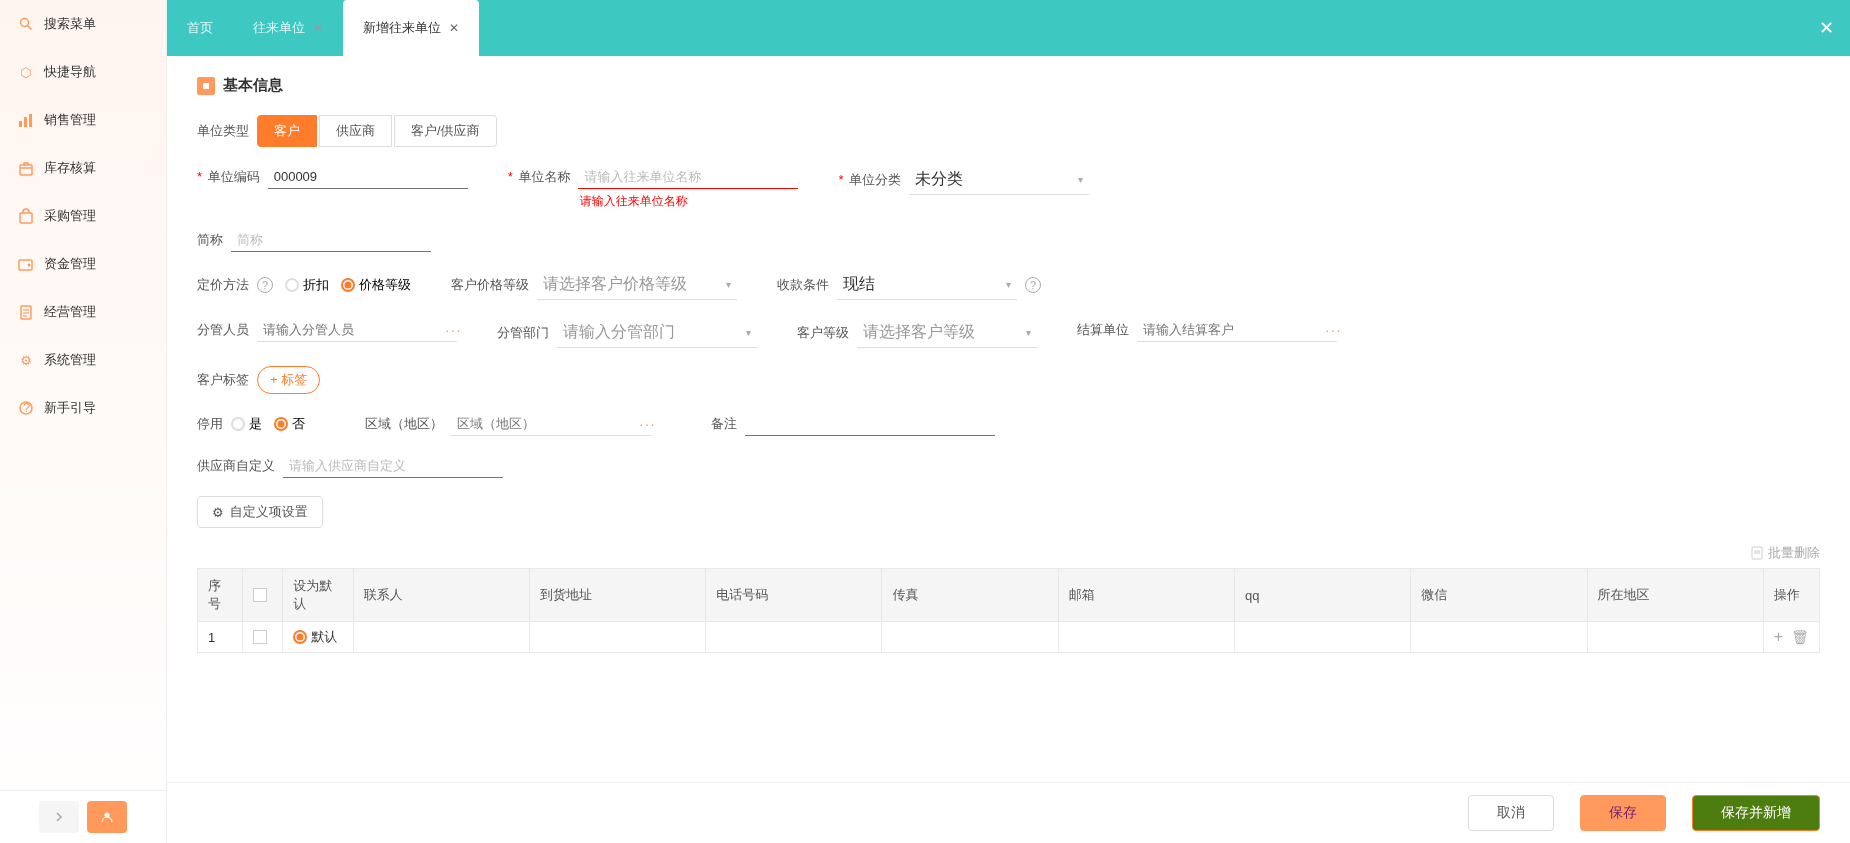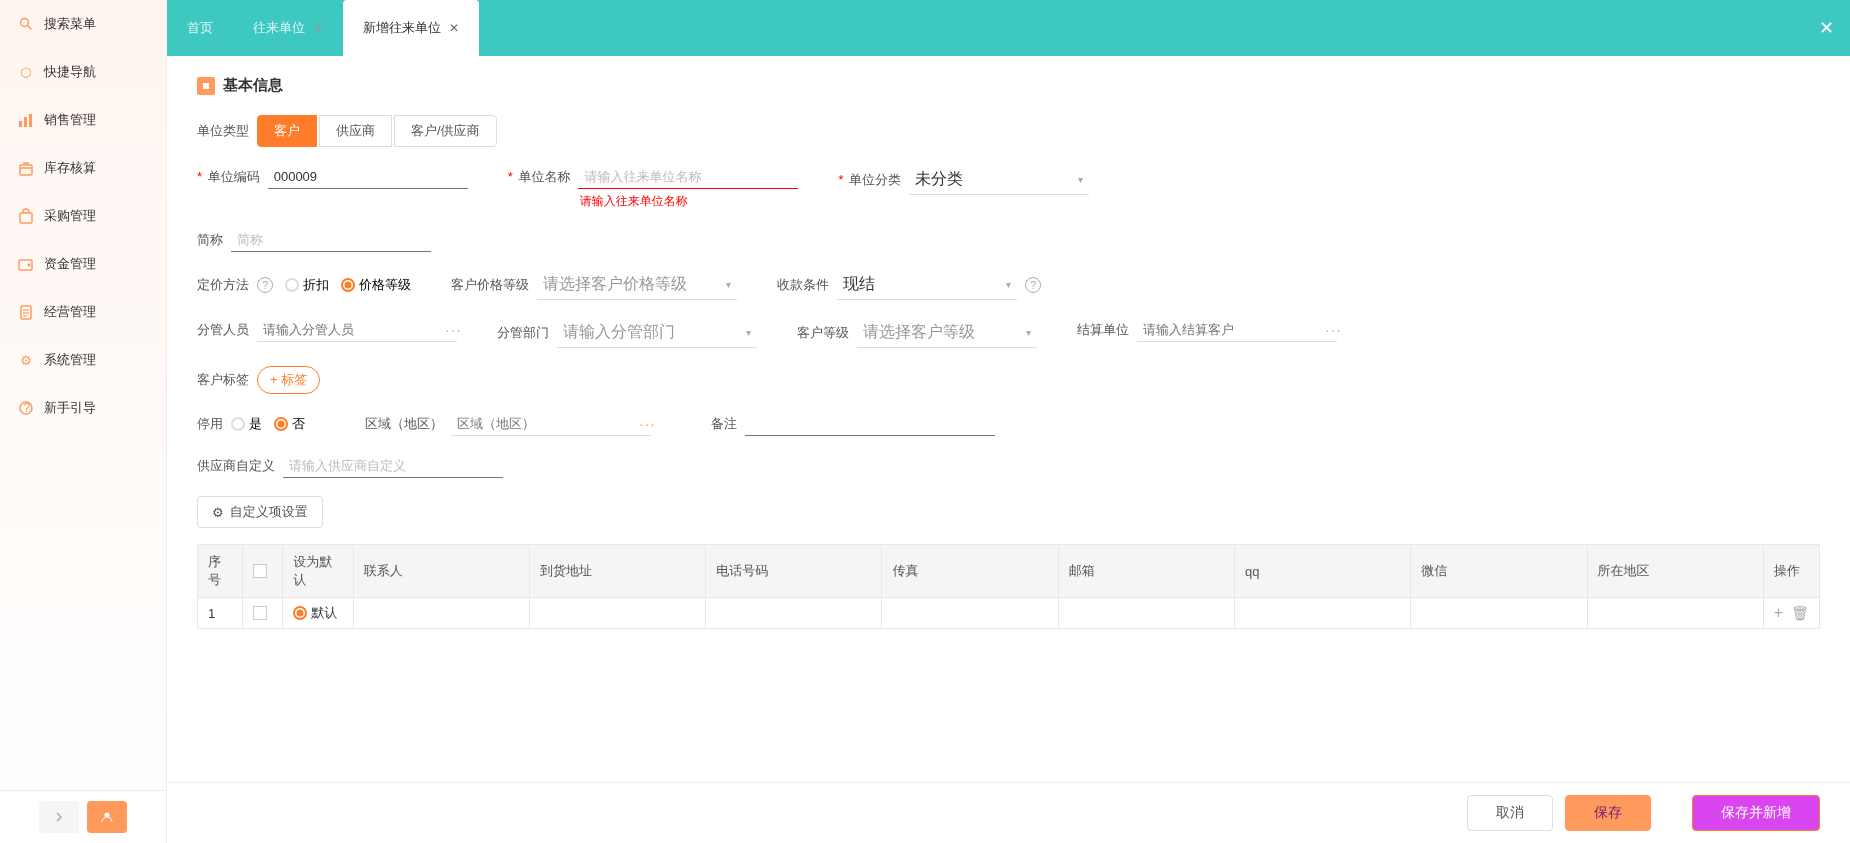--- a/index.html
+++ b/index.html
@@ -327,42 +327,41 @@
       cursor: pointer;
     }
 
     
     .bottom-toolbar {
       background: white;
       border-top: 1px solid #eee;
       padding: 12px 30px;
       display: flex;
       justify-content: flex-end;
-      gap: 12px;
+      gap: 26px;
       flex-shrink: 0;
     }
     .btn {
       padding: 8px 28px;
       border-radius: 4px;
       cursor: pointer;
       font-size: 14px;
       border: 1px solid #ddd;
       background: white;
       color: #555;
     }
     .btn-primary {
       background: #ff9a5c;
       color: #701a75;
       border-color: #ff9a5c;
     }
     .btn-primary-solid {
-      background: #d946ef;
+      background: #4d7c0f;
       color: white;
       border-color: #ff7c2a;
-      margin-left: 29px;
     }
 
     .form-group-vertical {
       display: flex;
       flex-direction: column;
       gap: 2px;
     }
     .form-row-inner {
       display: flex;
       align-items: center;
@@ -657,20 +656,28 @@
         <span class="form-label">供应商自定义</span>
         <input class="form-input" type="text" style="width: 220px;" placeholder="请输入供应商自定义">
       </div>
     </div>
 
     <button class="custom-settings-btn">
       <span>⚙</span>
       <span>自定义项设置</span>
     </button>
 
+    <div class="batch-delete">
+      <svg width="14" height="14" viewBox="0 0 14 14">
+          <rect x="2" y="1" width="10" height="12" rx="1" stroke="#ccc" stroke-width="1" fill="none"></rect>
+          <line x1="4" y1="5" x2="10" y2="5" stroke="#ccc"></line>
+          <line x1="4" y1="7" x2="10" y2="7" stroke="#ccc"></line>
+        </svg>
+      <span>批量删除</span>
+    </div>
 
     <table class="data-table">
       <thead>
         <tr>
           <th>序号</th>
           <th class="checkbox-cell">
             <div class="table-checkbox"></div>
           </th>
           <th>设为默认</th>
           <th>联系人</th>

